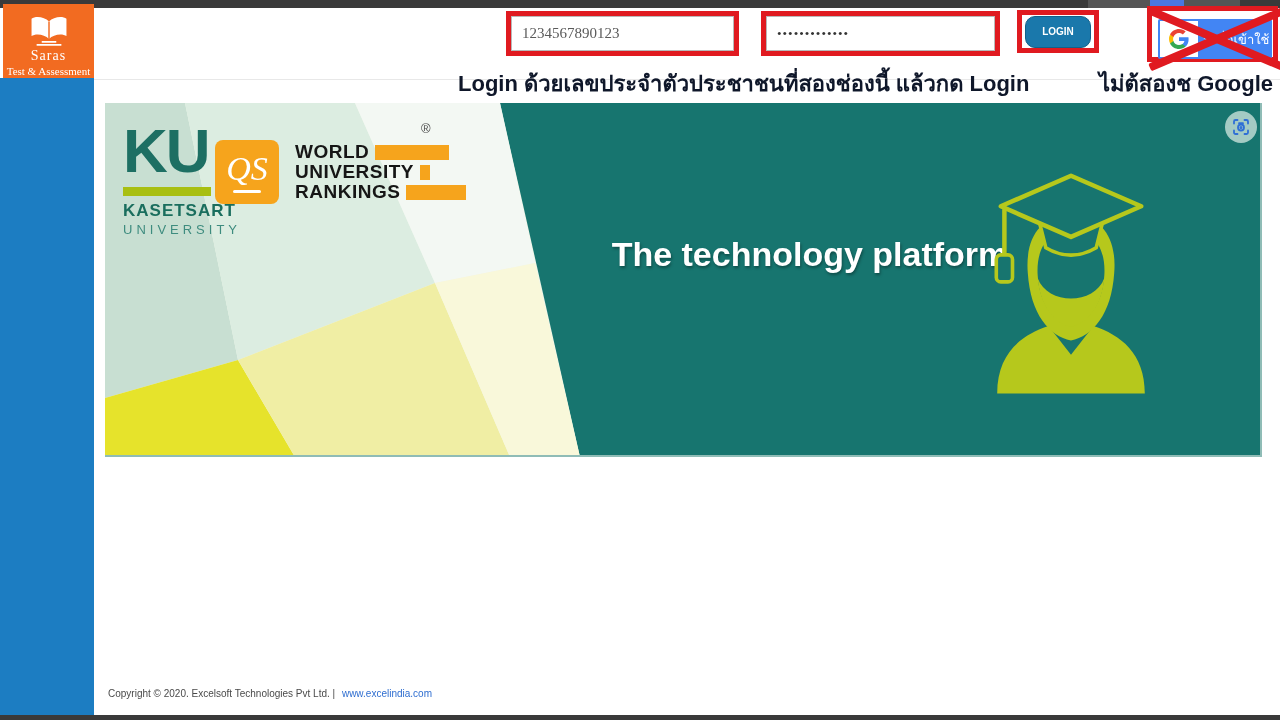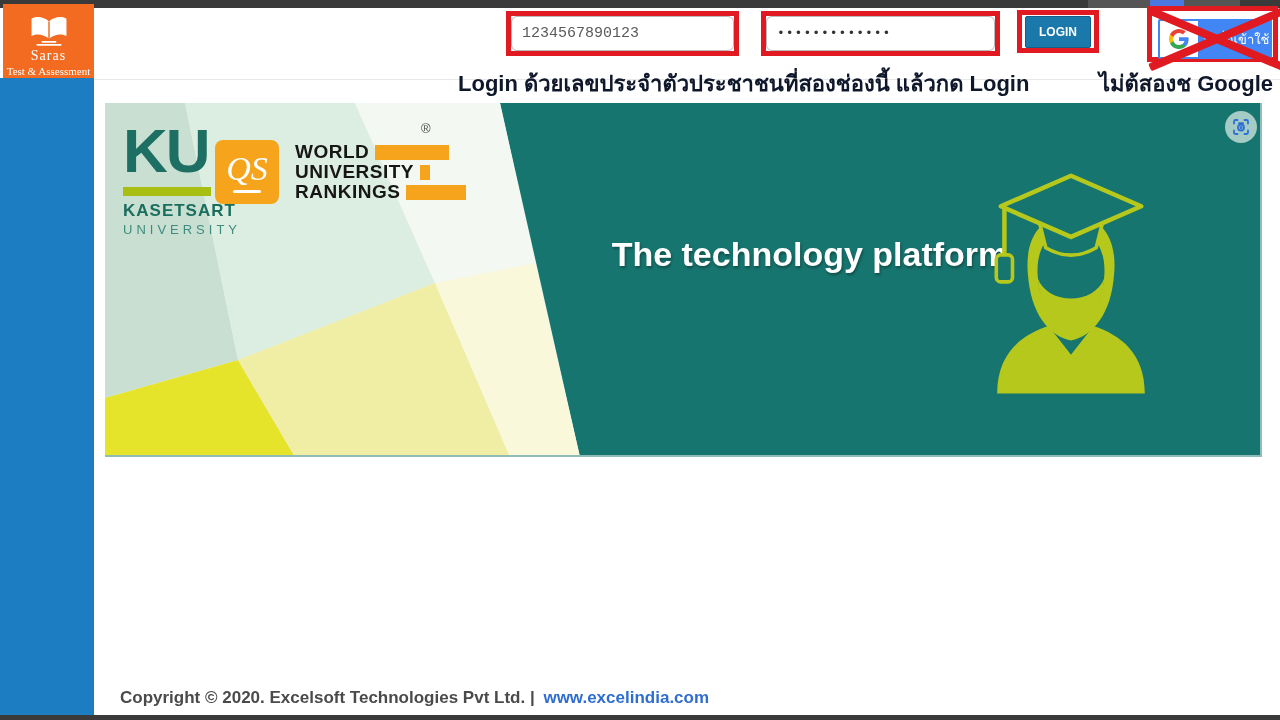--- a/index.html
+++ b/index.html
@@ -26,26 +26,26 @@
   
   .header { position:absolute; left:94px; top:8px; width:1186px; height:72px; background:#fff;
     border-bottom:1px solid #e8e8e8; }
 
   .redbox { position:absolute; border:5px solid #e01a20; background:#fff; }
   .box-user { left:506px; top:11px; width:233px; height:45px; }
   .box-pass { left:761px; top:11px; width:239px; height:45px; }
   .box-login { left:1017px; top:10px; width:82px; height:43px; display:flex; align-items:center; justify-content:center; }
   .box-google { left:1147px; top:6px; width:131px; height:56px; background:transparent; }
 
-  .field { width:100%; height:100%; border:1px solid #b9b9b9; border-radius:6px; padding:0 10px;
-    font-size:15px; color:#5a5a5a; outline:none; font-family:Liberation Mono, monospace; }
+  .field { width:100%; height:100%; border:1px solid #b9b9b9; border-radius:0; padding:0 10px;
+    font-size:15px; color:#5a5a5a; outline:none; font-family:Liberation Serif, serif; }
   .field.pass { letter-spacing:1px; font-size:13px; color:#333; }
 
   .login-btn { width:66px; height:32px; background:#1a78ab; color:#fff; border:1px solid #136089;
-    font-size:12px; font-weight:bold; border-radius:2px; cursor:pointer; }
+    font-size:10px; font-weight:bold; border-radius:10px; cursor:pointer; }
 
   .google-btn { position:absolute; left:6px; top:8px; width:114px; height:40px; background:#4285f4;
     display:flex; align-items:center; border-radius:2px; cursor:pointer; }
   .g-tile { width:38px; height:36px; background:#fff; margin:2px; display:flex; align-items:center; justify-content:center; }
   .g-label { flex:1; text-align:center; color:#fff; font-size:13px; }
   .cross-line { position:absolute; left:-8px; top:24px; width:146px; height:8px; background:#e01a20; border-radius:2px; }
   .cross-a { transform:rotate(23deg); }
   .cross-b { transform:rotate(-23deg); }
 
   .note { position:absolute; color:#0f172a; font-size:22px; font-weight:600; white-space:nowrap; }
@@ -79,21 +79,21 @@
     font-size:34px; font-weight:bold; color:#fff; line-height:46px;
     text-shadow:1px 2px 3px rgba(0,0,0,0.35); white-space:nowrap; }
   .headline .accent { color:#f79a20; }
 
   .grad { position:absolute; left:876px; top:64px; }
 
   .scan-btn { position:absolute; left:1120px; top:8px; width:32px; height:32px; border-radius:50%;
     background:#a4cbc4; display:flex; align-items:center; justify-content:center; cursor:pointer; }
 
   
-  .footer { position:absolute; left:120px; top:688px; font-size:17px; color:#4a4a4a;font-weight:bold; }
+  .footer { position:absolute; left:108px; top:688px; font-size:10px; color:#4a4a4a; }
   .footer a { color:#2f6ed0; text-decoration:none; margin-left:4px; cursor:pointer; }
 </style>
 </head>
 <body>
 
 <div id="screen">
 
   <div class="topbar">
     <div class="topbar-light"></div>
     <div class="topbar-blue"></div>

